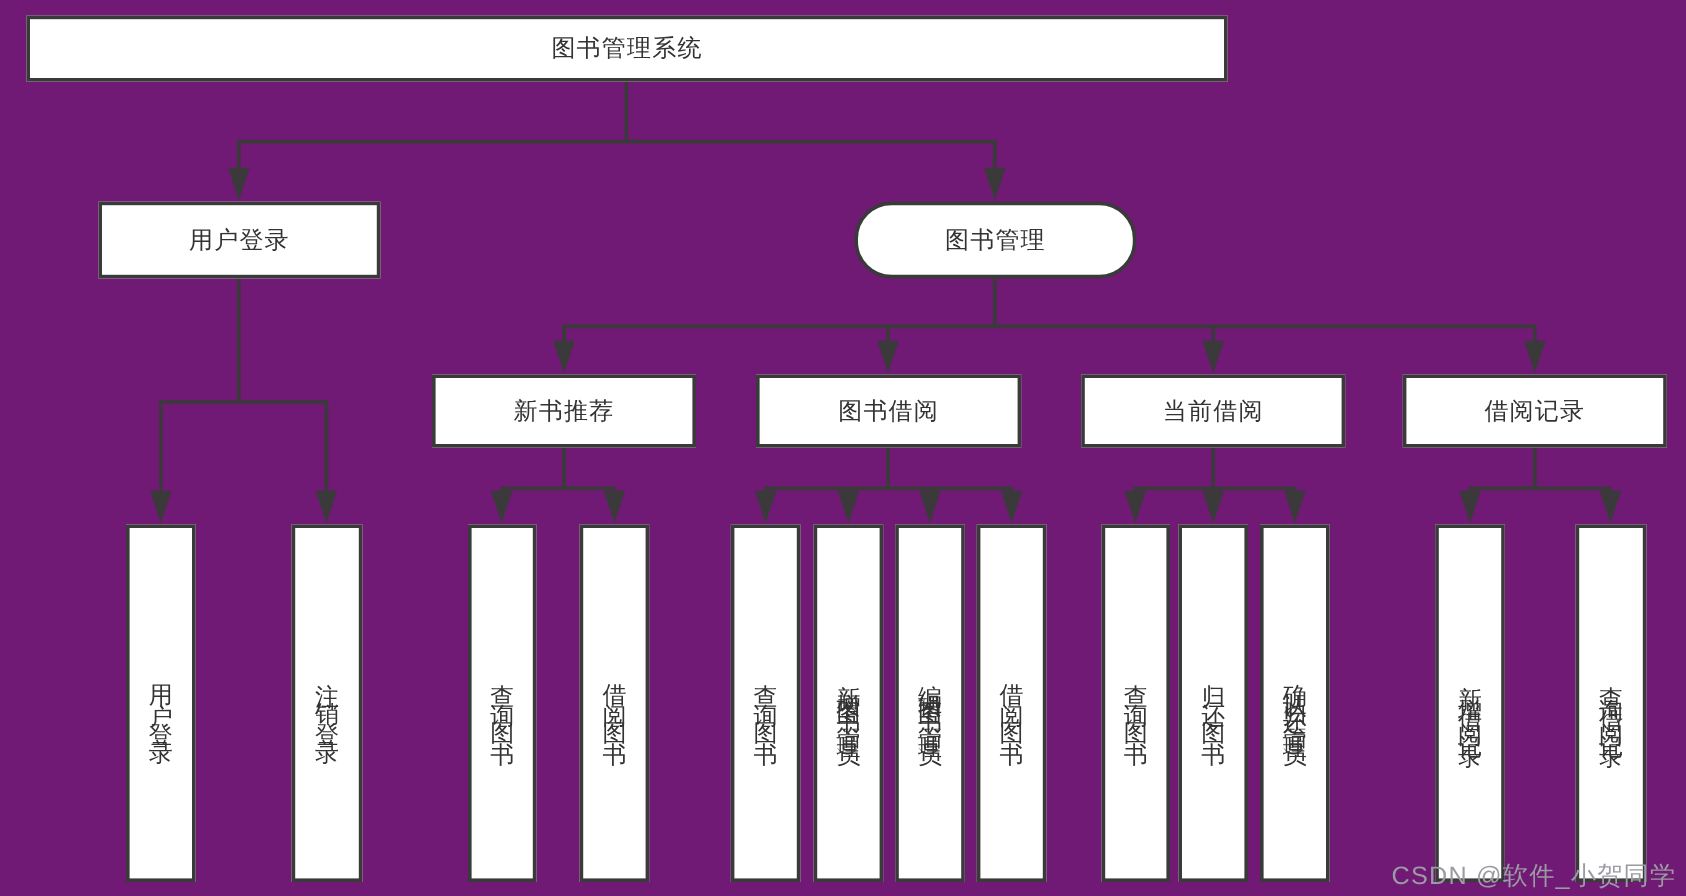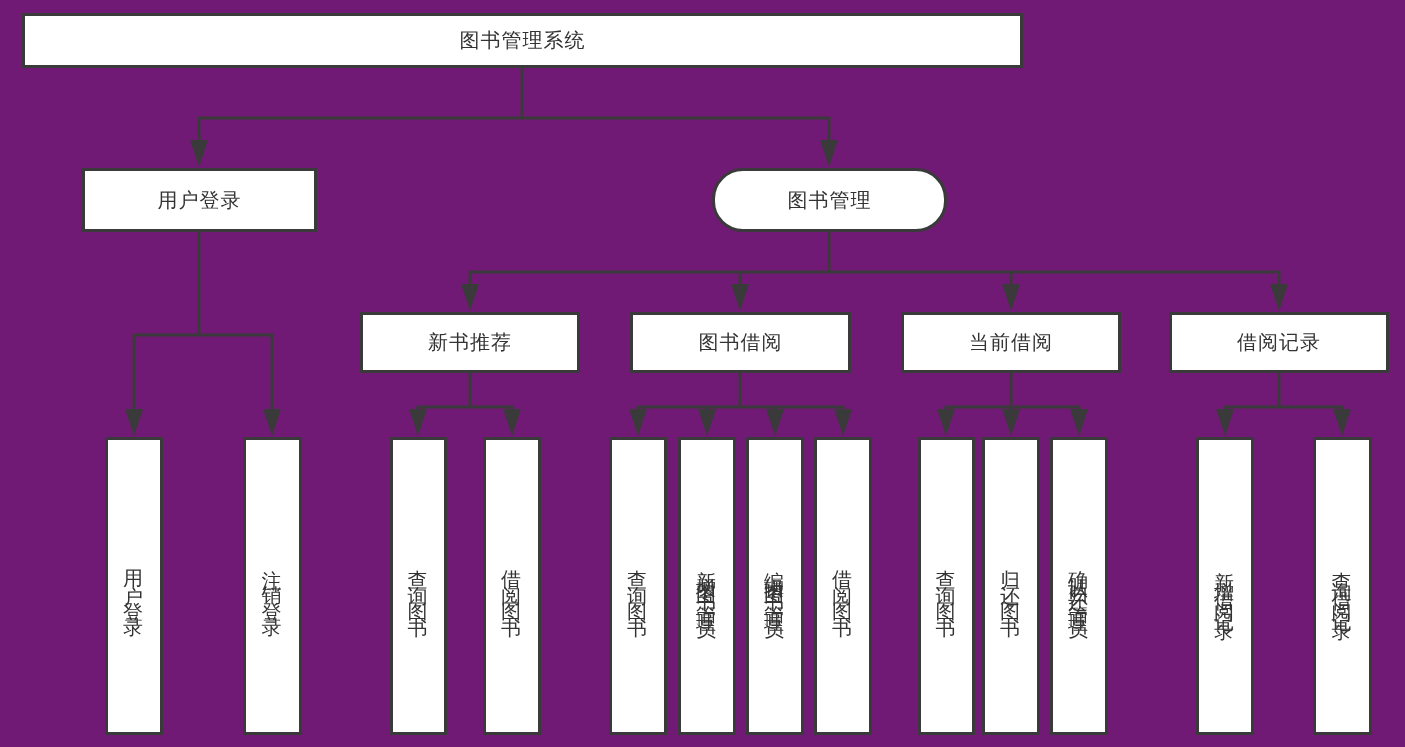--- a/index.html
+++ b/index.html
@@ -173,14 +173,15 @@
     <span>确认归还（管理员）</span>
   </div>
 
   <div class="vnode sp6" style="left:1196px;top:437px;width:58px;height:298px;">
     <span>新增借阅记录</span>
   </div>
   <div class="vnode sp6" style="left:1313px;top:437px;width:59px;height:298px;">
     <span>查询借阅记录</span>
   </div>
 
+  <div class="watermark">CSDN @软件_小贺同学</div>
 
 </div>
 
 </body></html>

